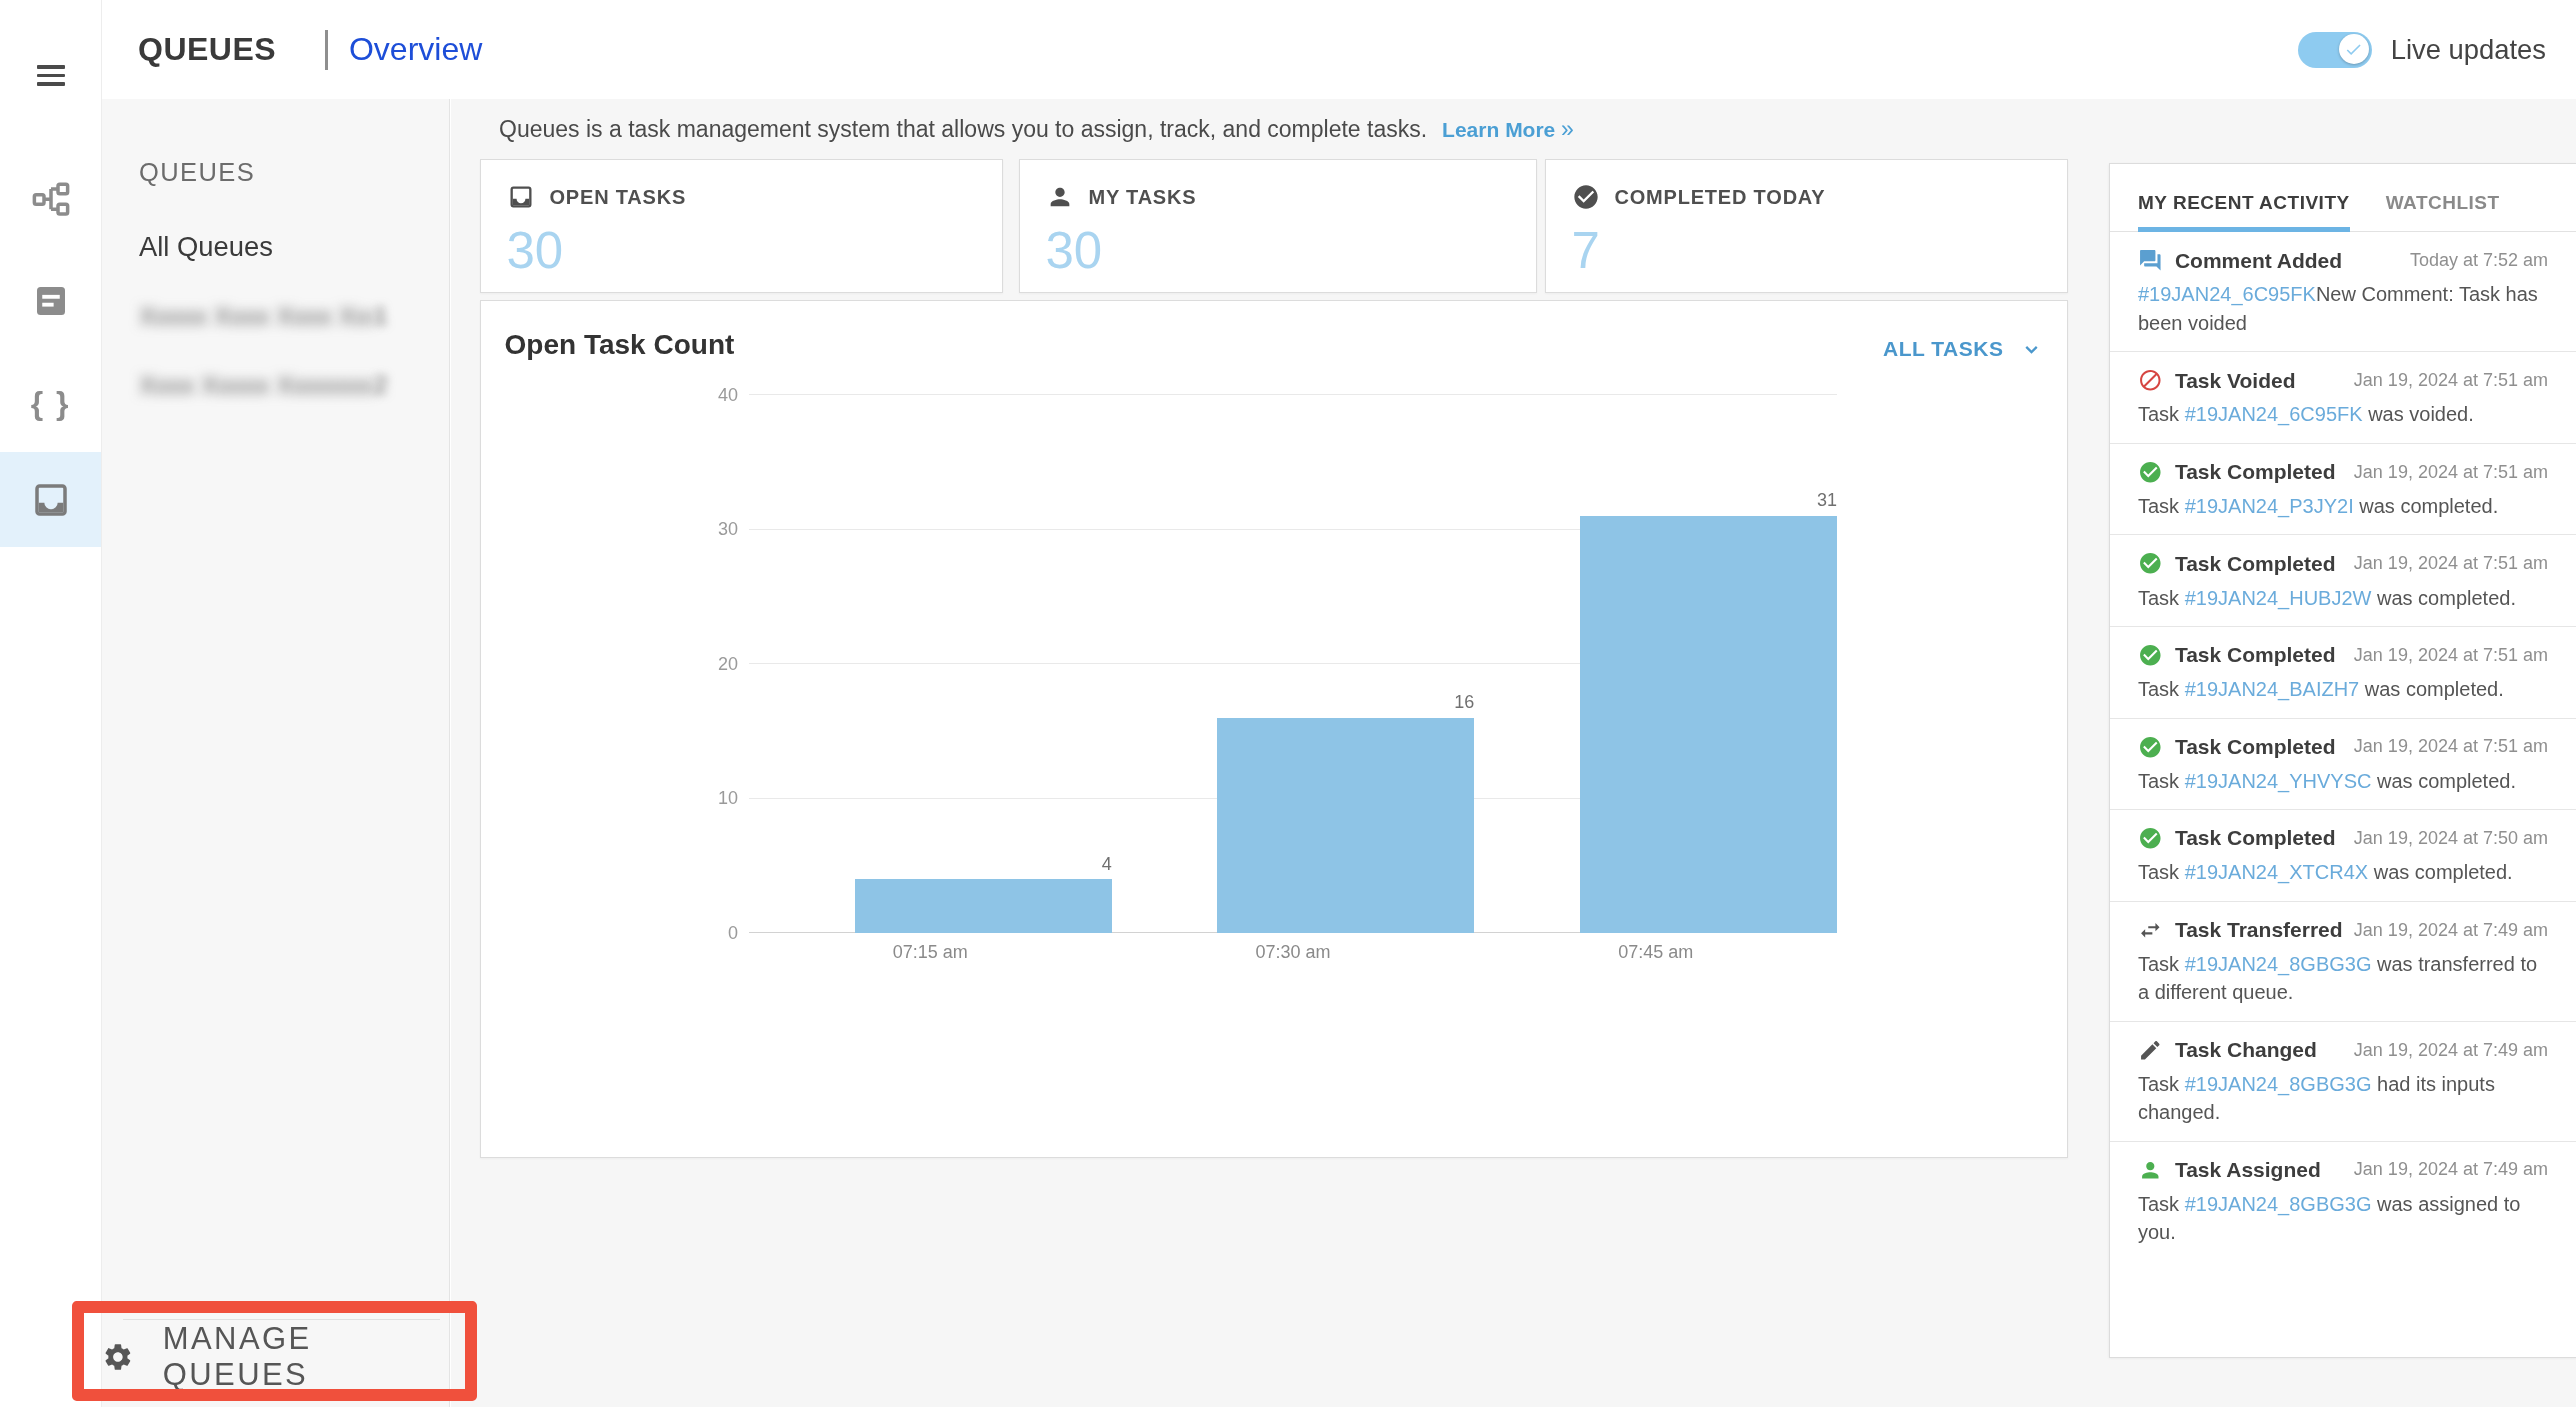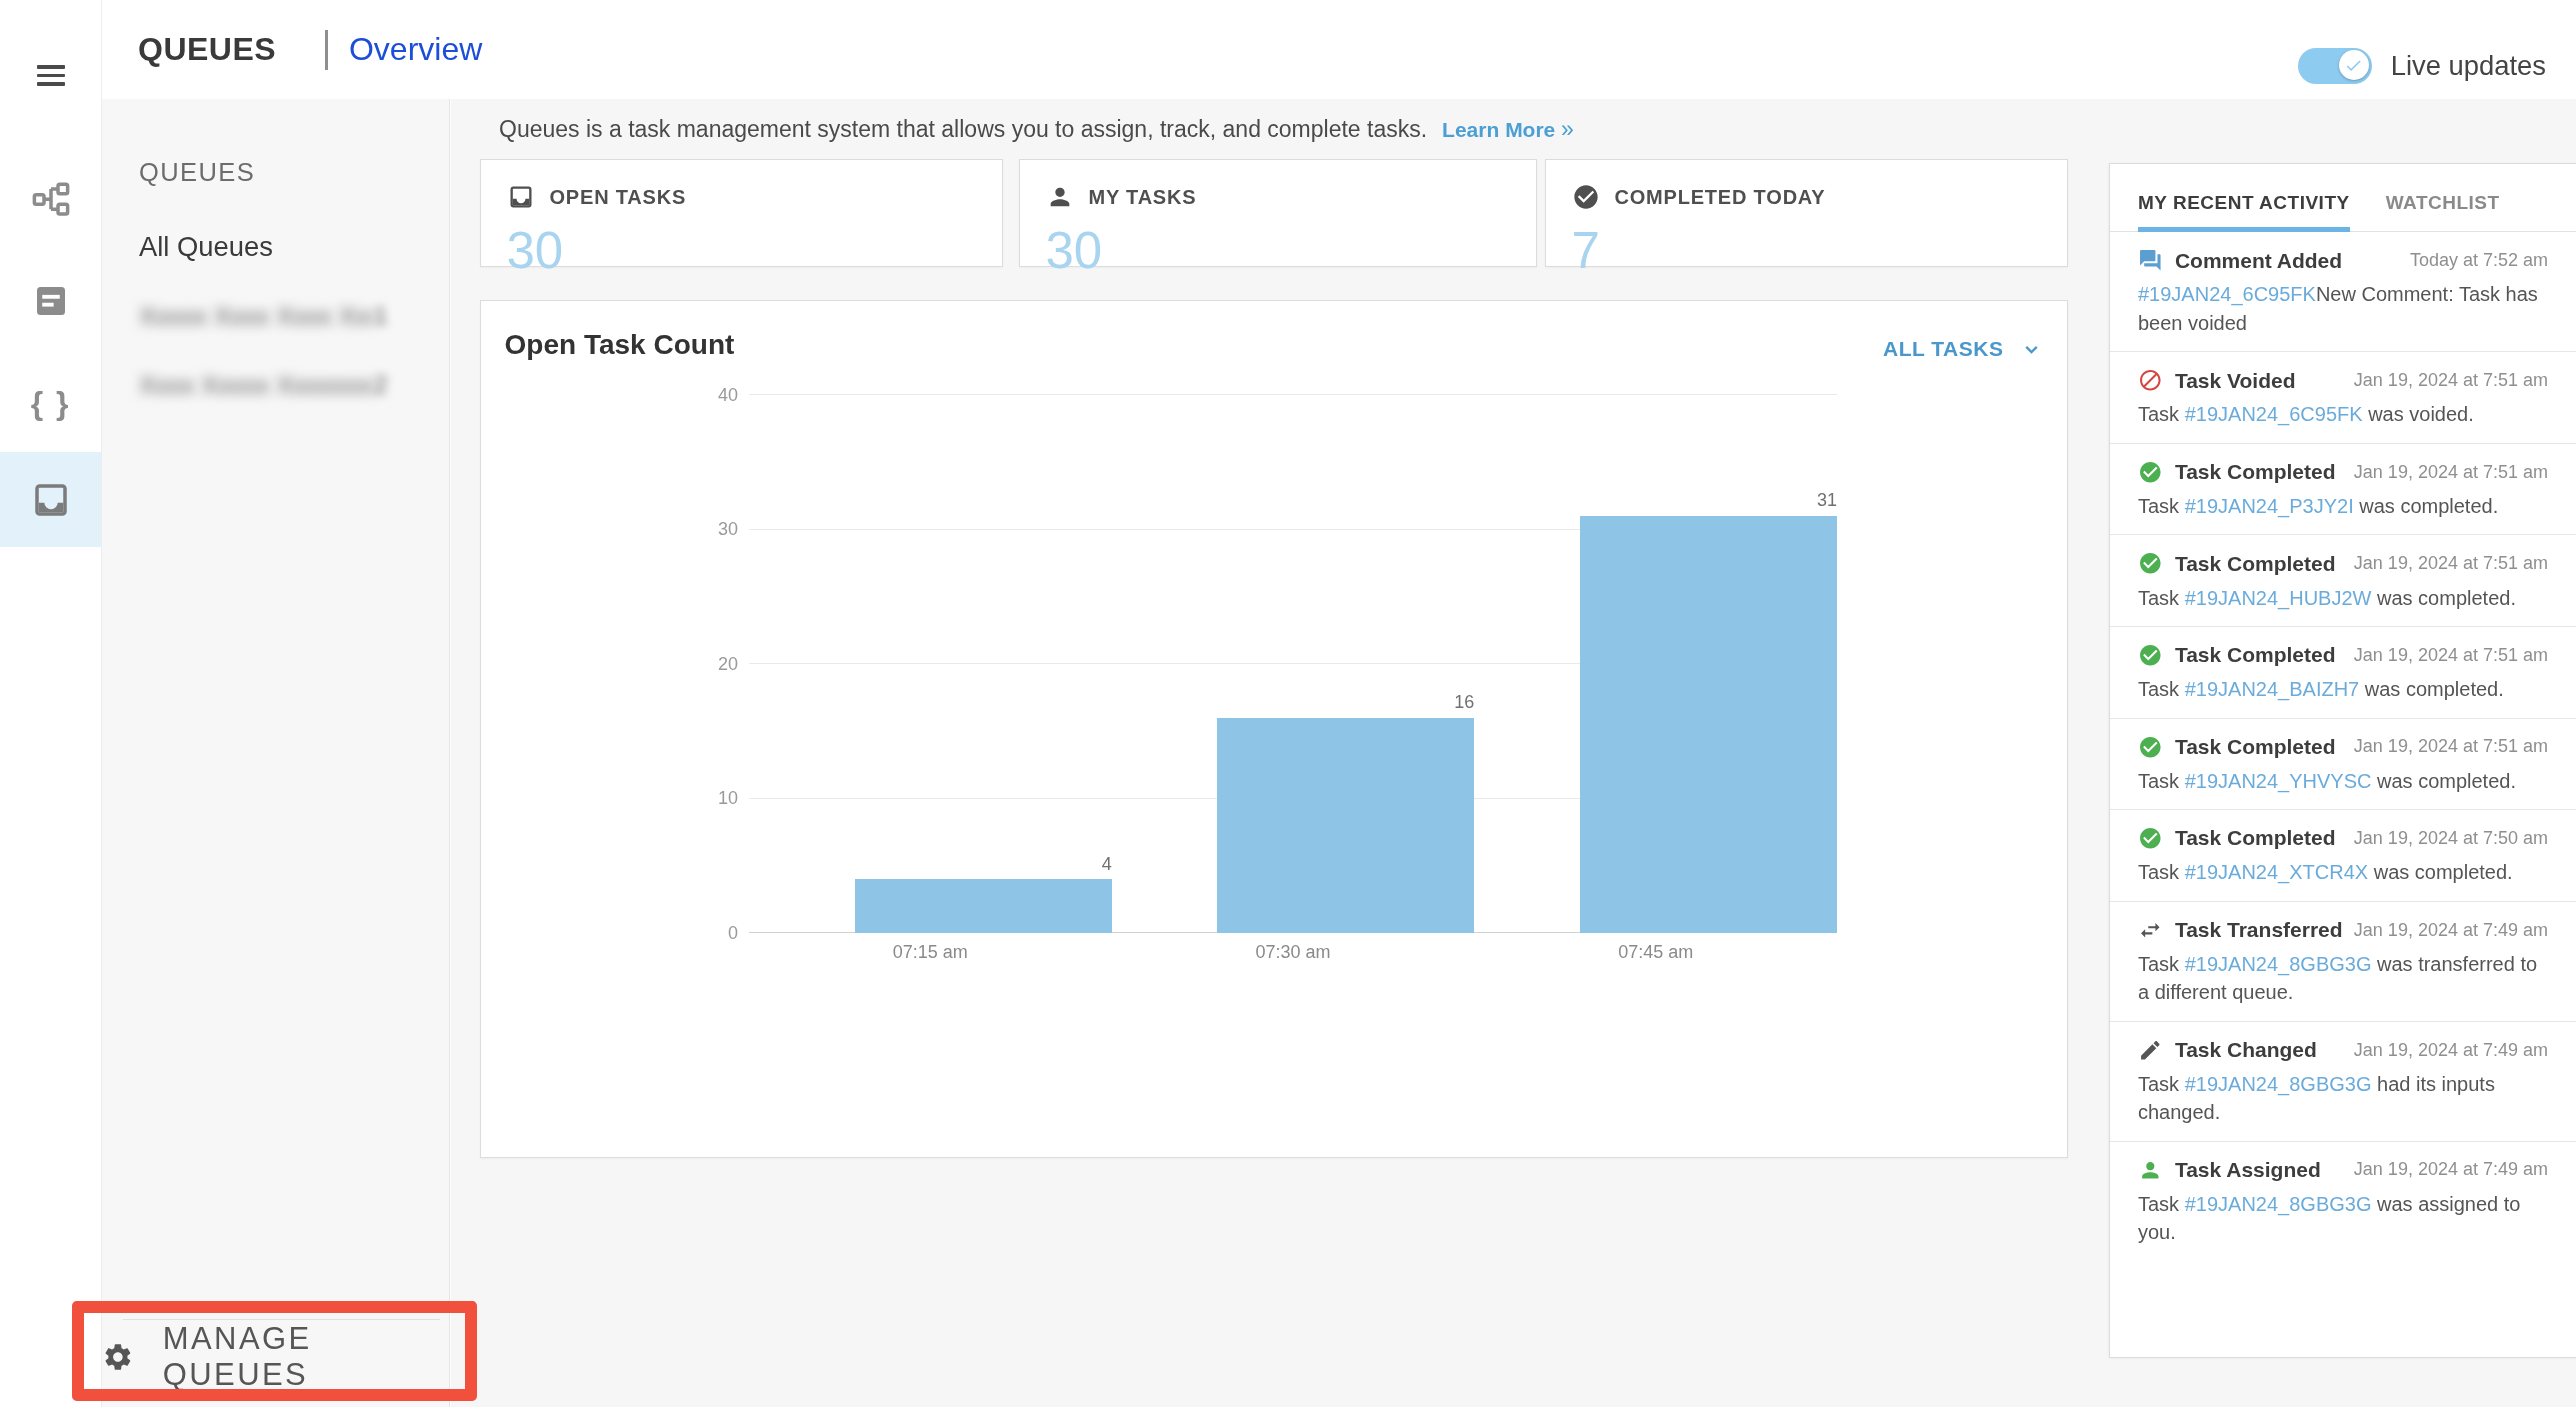--- a/index.html
+++ b/index.html
@@ -18,21 +18,21 @@
   .rail-btn svg { width:42px; height:42px; }
   .hamburger span { display:block; width:28px; height:3.8px; background:#4a4a4a; border-radius:0.9px; margin:4.7px 0; }
   .braces { font-size:32px; color:#8c8c8c; font-weight:bold; letter-spacing:1.9px; }
 
   
   #header { position:absolute; left:102px; top:0; right:0; height:99px; background:#fff; z-index:2; }
   .title-row { position:absolute; left:36px; top:0; height:99px; display:flex; align-items:center; }
   .app-title { font-size:32px; font-weight:bold; color:#3a3a3a; letter-spacing:0.5px; }
   .title-divider { width:2.8px; height:40px; background:#8f8f8f; margin:0 21px 0 49px; }
   .section-title { font-size:32px; color:#1d4ed8; }
-  .live-wrap { position:absolute; right:30px; top:16px; height:99px; display:flex; align-items:center; gap:19px; }
+  .live-wrap { position:absolute; right:30px; top:0; height:99px; display:flex; align-items:center; gap:19px; }
   .toggle { position:relative; width:74px; height:36px; background:#8ecbf0; border-radius:18px; cursor:pointer; }
   .toggle-thumb { position:absolute; right:2.8px; top:2.8px; width:30px; height:30px; background:#fff; border-radius:50%; box-shadow:0 0.9px 2.8px rgba(0,0,0,0.25); display:flex; align-items:center; justify-content:center; }
   .toggle-thumb svg { width:19px; height:19px; }
   .live-label { font-size:27.4px; color:#444; }
 
   
   #sidebar { position:absolute; left:102px; top:99px; width:348px; bottom:0; background:#f7f7f7; border-right:0.9px solid #e4e4e4; z-index:2; }
   .sb-heading { position:absolute; left:37px; top:59px; font-size:25.5px; color:#6c6c6c; letter-spacing:1.4px; }
   .sb-item { position:absolute; left:0; width:100%; padding-left:37px; font-size:27.4px; color:#3a3a3a; cursor:pointer; }
   .sb-all { top:132px; }
@@ -48,21 +48,21 @@
 
   
   #highlight-box { position:absolute; left:72px; top:1301px; width:405px; height:100px; border:12.3px solid #f0503c; border-radius:4.7px; z-index:10; pointer-events:none; }
 
   
   #main { position:absolute; left:451px; top:99px; right:0; bottom:0; background:#f6f6f6; }
   .intro { position:absolute; left:48px; top:17px; font-size:23px; color:#4a4a4a; }
   .learn-more { margin-left:15px; font-size:21px; font-weight:bold; color:#4b9fd4; cursor:pointer; }
   .learn-arrow { color:#4b9fd4; font-size:23px; margin-left:5.7px; }
 
-  .card { position:absolute; top:60px; height:108px; background:#fff; border:0.9px solid #dcdcdc; box-shadow:0 0.9px 1.9px rgba(0,0,0,0.04); }
+  .card { position:absolute; top:60px; height:134px; background:#fff; border:0.9px solid #dcdcdc; box-shadow:0 0.9px 1.9px rgba(0,0,0,0.04); }
   .card-head { display:flex; align-items:center; gap:15px; padding:23px 0 0 25.5px; }
   .card-head svg { width:28px; height:28px; }
   .card-label { font-size:20px; font-weight:bold; color:#4f4f4f; letter-spacing:0.8px; }
   .card-value { padding:9.5px 0 0 25.5px; font-size:51px; color:#a9d4f0; }
   #card-open { left:29px; width:523px; }
   #card-my { left:568px; width:518px; }
   #card-completed { left:1094px; width:523px; }
 
   
   #chart-card { position:absolute; left:29px; top:201px; width:1588px; height:858px; background:#fff; border:0.9px solid #dcdcdc; box-shadow:0 0.9px 1.9px rgba(0,0,0,0.04); }

